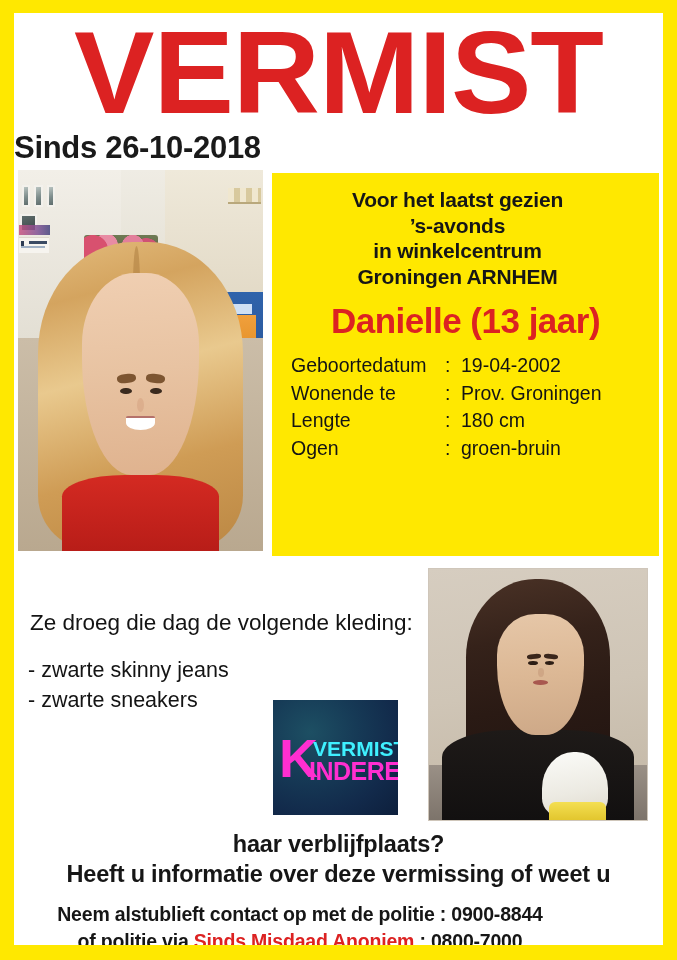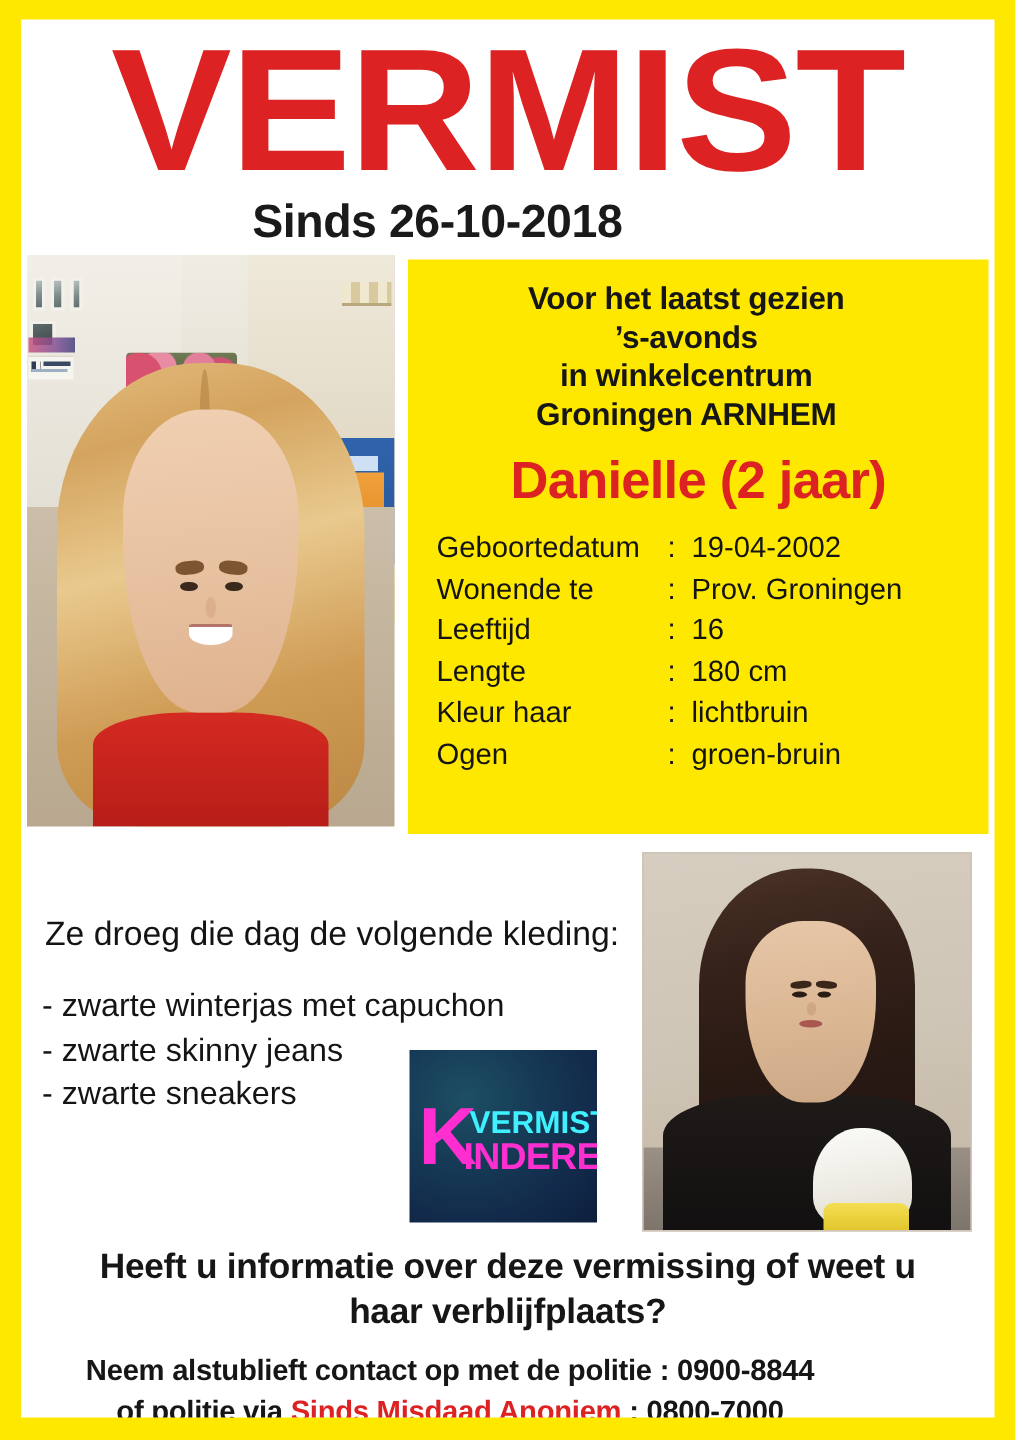--- a/index.html
+++ b/index.html
@@ -44,21 +44,20 @@
     letter-spacing: -1px;
     transform: scaleX(1.04);
     transform-origin: center top;
     white-space: nowrap;
   }
   .title-sinds {
     position: absolute;
     left: 0;
     top: 118px;
     width: 555px;
-    text-align: center;
     font-size: 31px;
     line-height: 34px;
     font-weight: bold;
     color: #1a1a1a;
     letter-spacing: -0.3px;
     white-space: nowrap;
   }
 
   
   .photo-main {
@@ -442,60 +441,49 @@
       </div>
     </div>
 
     <div class="info-panel">
       <div class="info-head">
         <div>Voor het laatst gezien</div>
         <div>’s-avonds</div>
         <div>in winkelcentrum</div>
         <div>Groningen ARNHEM</div>
       </div>
-      <div class="info-name">Danielle (2 jaar)</div>
+      <div class="info-name">Danielle (13 jaar)</div>
       <table class="info-table">
         <tbody>
           <tr>
             <td class="k">Geboortedatum</td>
             <td class="s">:</td>
             <td>19-04-2002</td>
           </tr>
           <tr>
             <td class="k">Wonende te</td>
             <td class="s">:</td>
             <td>Prov. Groningen</td>
           </tr>
           <tr>
-            <td class="k">Leeftijd</td>
-            <td class="s">:</td>
-            <td>16</td>
-          </tr>
-          <tr>
             <td class="k">Lengte</td>
             <td class="s">:</td>
             <td>180 cm</td>
-          </tr>
-          <tr>
-            <td class="k">Kleur haar</td>
-            <td class="s">:</td>
-            <td>lichtbruin</td>
           </tr>
           <tr>
             <td class="k">Ogen</td>
             <td class="s">:</td>
             <td>groen-bruin</td>
           </tr>
         </tbody>
       </table>
     </div>
 
     <div class="cloth-head">Ze droeg die dag de volgende kleding:</div>
     <ul class="cloth-list">
-      <li>- zwarte winterjas met capuchon</li>
       <li>-  zwarte skinny jeans</li>
       <li>- zwarte sneakers</li>
     </ul>
 
     <div class="logo">
       <div class="logo-k">K</div>
       <div class="logo-l1">VERMISTE</div>
       <div class="logo-l2">INDEREN</div>
     </div>
 
@@ -510,22 +498,22 @@
         <div class="ph2-eye l"></div>
         <div class="ph2-eye r"></div>
         <div class="ph2-nose"></div>
         <div class="ph2-lips"></div>
       </div>
       <div class="ph2-toy"></div>
       <div class="ph2-toy-b"></div>
     </div>
 
     <div class="appeal">
+      <div>haar verblijfplaats?</div>
       <div>Heeft u informatie over deze vermissing of weet u</div>
-      <div>haar verblijfplaats?</div>
     </div>
 
     <div class="contact">
       <div>Neem alstublieft contact op met de politie : 0900-8844</div>
       <div><span>of politie via </span><span class="hl">Sinds Misdaad Anoniem</span><span> : 0800-7000</span></div>
     </div>
 
   </div>
 </div>
 

